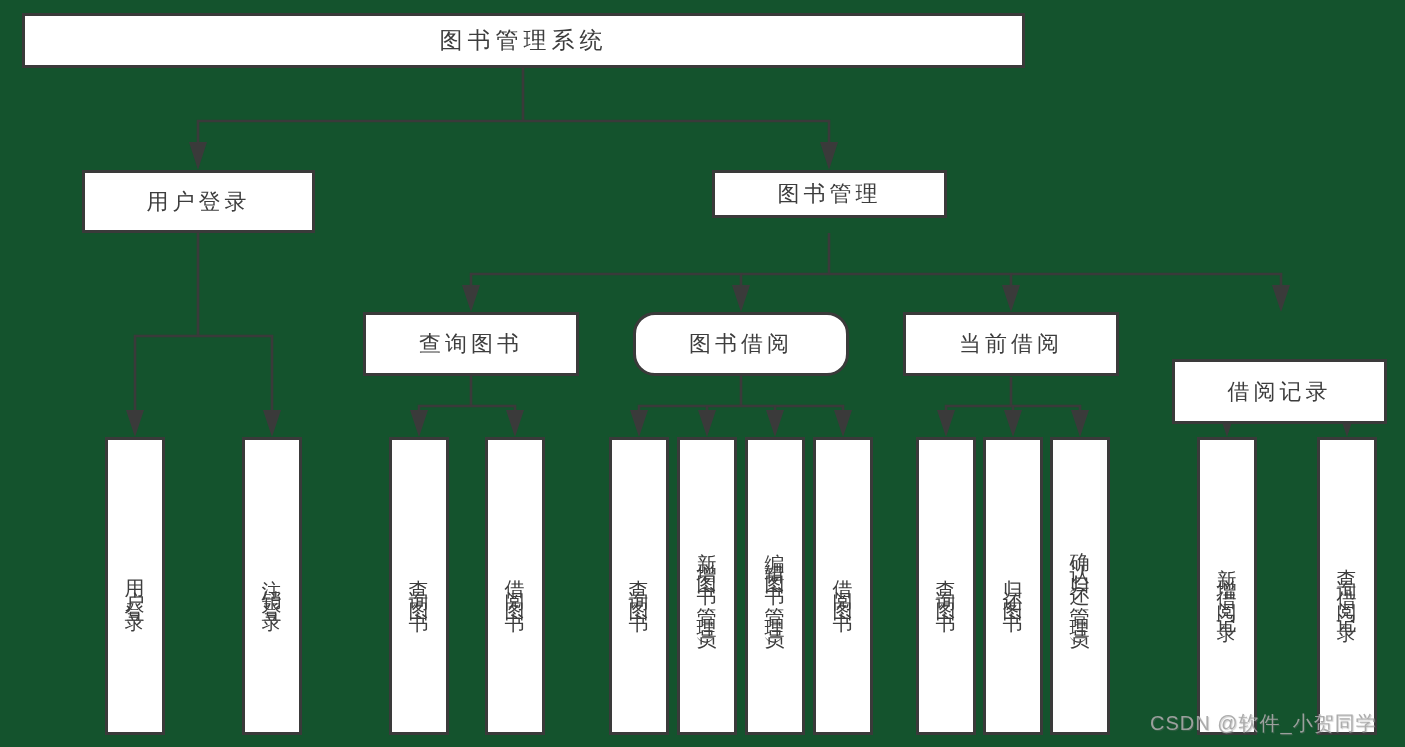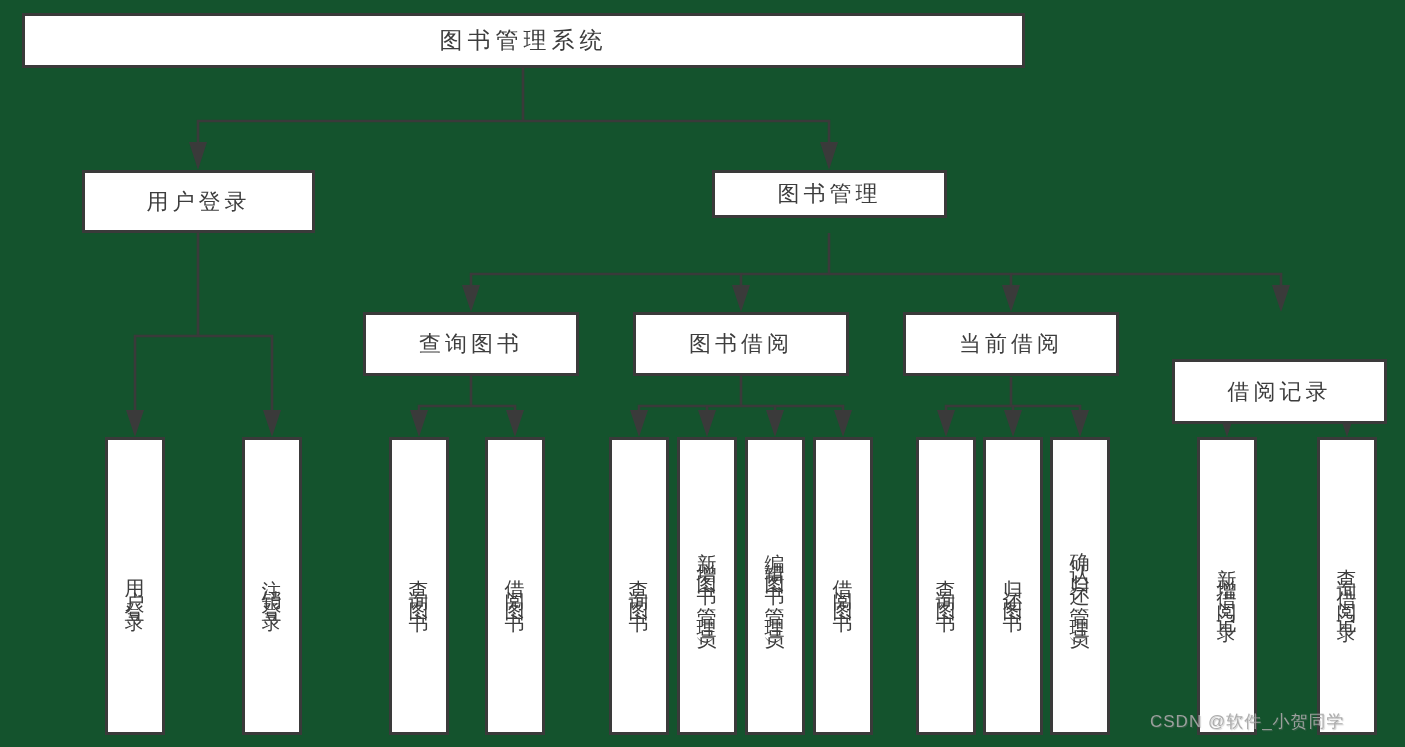--- a/index.html
+++ b/index.html
@@ -46,21 +46,21 @@
     text-orientation: mixed;
     font-size: 20px;
     letter-spacing: 11px;
     line-height: 1;
   }
   
   .n-root   { left: 22px;   top: 13px;  width: 1003px; height: 55px; }
   .n-login  { left: 82px;   top: 170px; width: 233px;  height: 63px; }
   .n-mgmt   { left: 712px;  top: 170px; width: 235px;  height: 48px; }
   .n-l3-0   { left: 363px;  top: 312px; width: 216px;  height: 64px; }
-  .n-l3-1   { left: 633px;  top: 312px; width: 216px;  height: 64px; }
+  .n-l3-1   { left: 633px;  top: 312px; width: 216px;  height: 64px; border-radius: 22px; }
   .n-l3-2   { left: 903px;  top: 312px; width: 216px;  height: 64px; text-align: right; }
   .n-l3-3   { left: 1172px; top: 312px; width: 215px;  height: 65px; margin-top: 47px; }
   .leaf     { top: 437px;   width: 60px; height: 298px; }
   .lf-0  { left: 105px; }
   .lf-1  { left: 242px; }
   .lf-2  { left: 389px; }
   .lf-3  { left: 485px; }
   .lf-4  { left: 609px; }
   .lf-5  { left: 677px; }
   .lf-6  { left: 745px; }
@@ -68,21 +68,21 @@
   .lf-8  { left: 916px; }
   .lf-9  { left: 983px; }
   .lf-10 { left: 1050px; }
   .lf-11 { left: 1197px; }
   .lf-12 { left: 1317px; }
   .watermark {
     position: absolute;
     left: 1150px;
     top: 710px;
     width: 250px;
-    font-size: 17px;
+    font-size: 20px;
     letter-spacing: 1px;
     color: rgba(166, 166, 166, 0.92);
     text-shadow: 1px 1px 1px rgba(120, 120, 120, 0.35);
     white-space: nowrap;
     z-index: 5;
   }
 </style>
 </head>
 <body>
 

